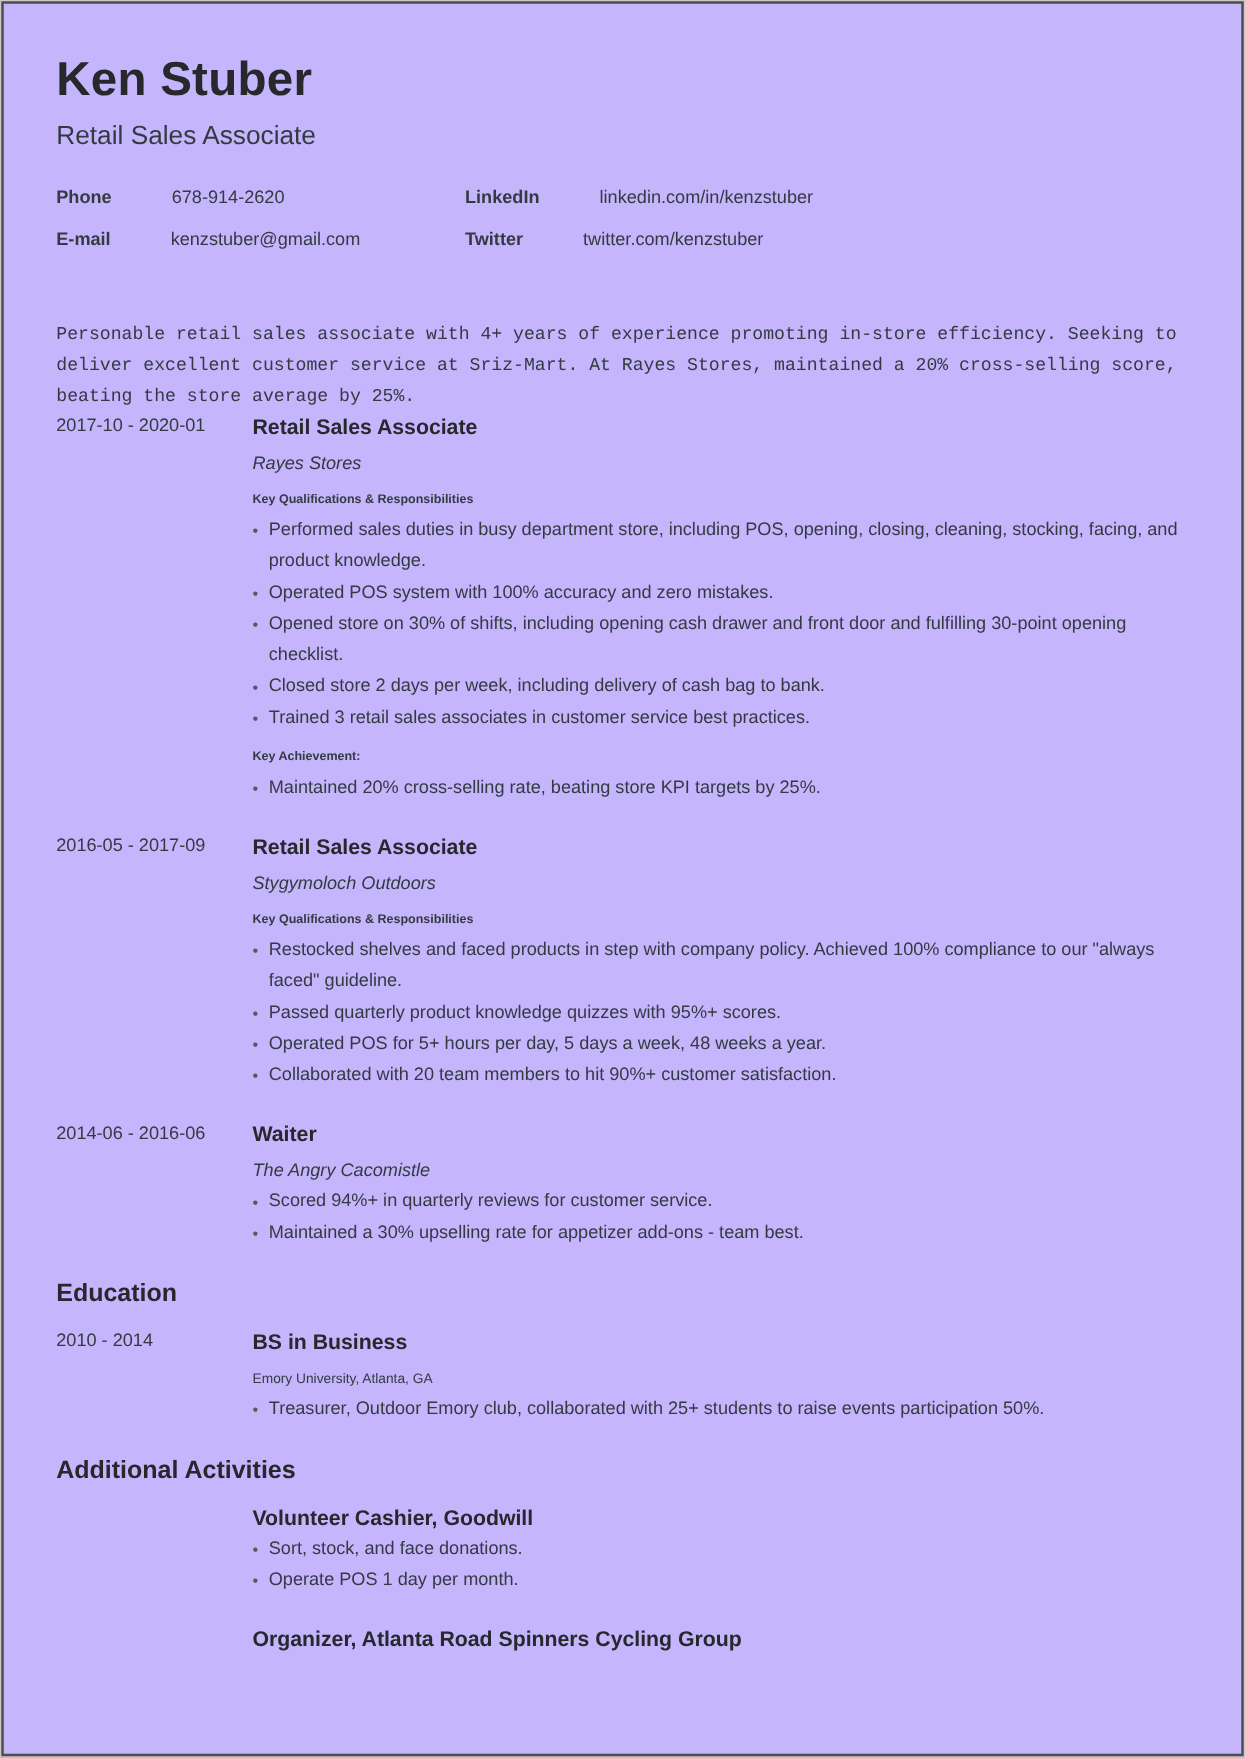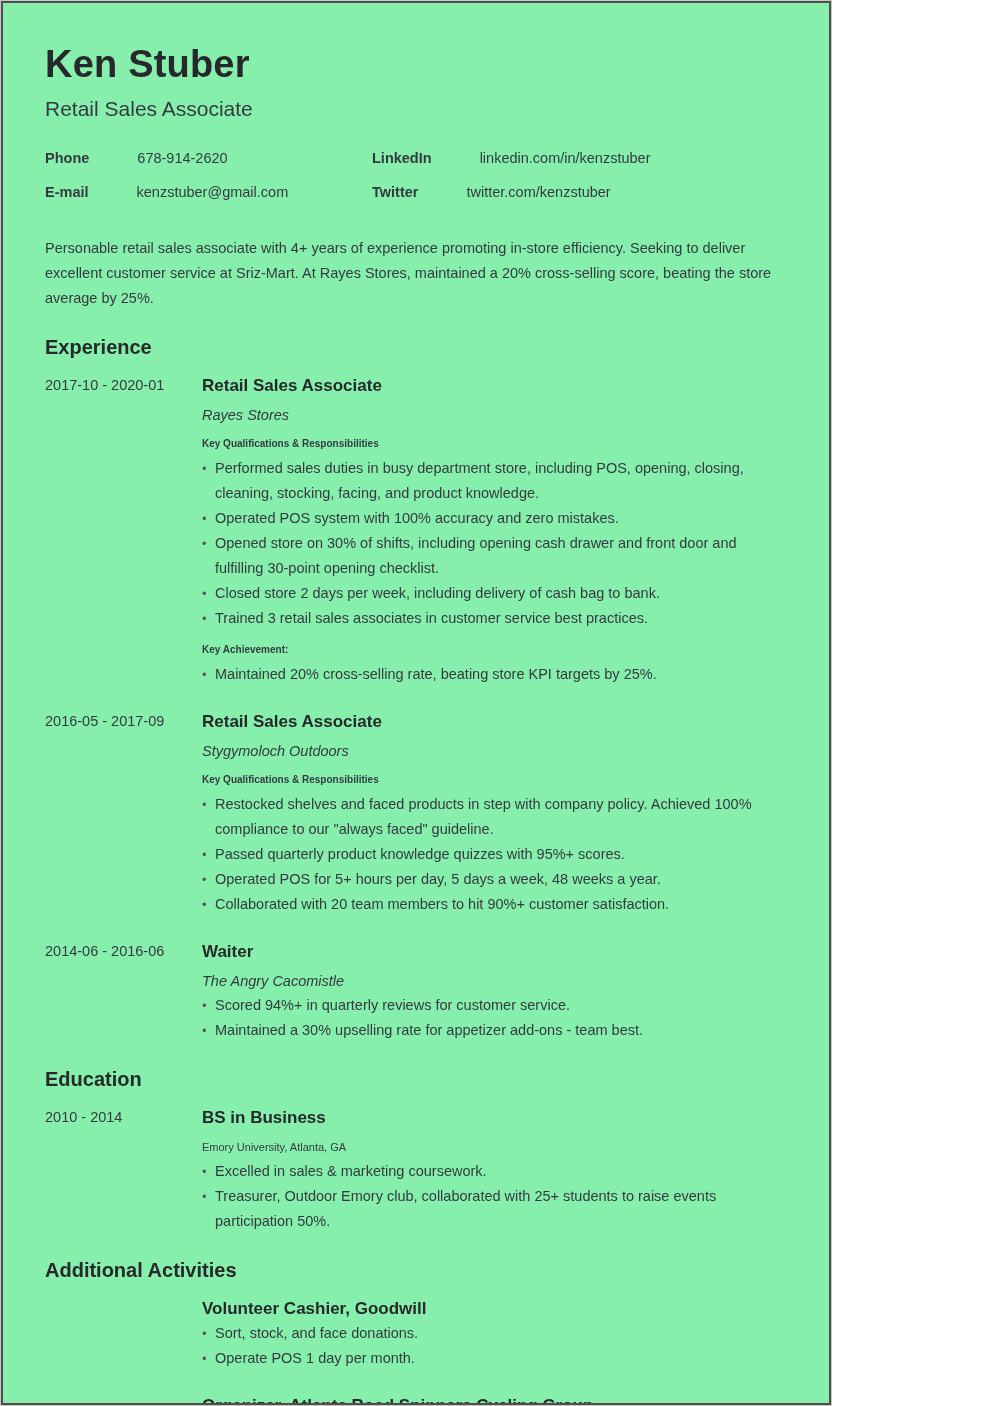--- a/index.html
+++ b/index.html
@@ -3,28 +3,28 @@
 <meta charset="utf-8">
 <style>
   * { box-sizing: border-box; margin: 0; padding: 0; }
   html, body { width: 996px; height: 1406px; background: #ffffff; }
   body {
     font-family: "Liberation Sans", sans-serif;
     color: #343a40;
     position: relative;
   }
   .page {
-    width: 832px;
+    width: 996px;
     height: 1406px;
     border: 3px solid #4e4e4e;
     outline: 1px solid #c9c9c9;
     outline-offset: -1px;
     padding: 40px 42px 30px 42px;
     overflow: hidden;
-    background: #86efac;
+    background: #c4b5fd;
   }
   .name {
     font-size: 38px;
     font-weight: bold;
     letter-spacing: 0.2px;
     color: #26282b;
     line-height: 1.15;
   }
   .job-title {
     font-size: 21px;
@@ -36,24 +36,25 @@
     margin-top: 29px;
     display: grid;
     grid-template-columns: 327px 1fr;
     row-gap: 18px;
     font-size: 14.5px;
   }
   .contact-cell { display: flex; align-items: baseline; gap: 39px; }
   .contact-label { font-weight: bold; margin-right: 9px; white-space: nowrap; }
   .contact-value { color: #343a40; }
   .summary {
-    margin-top: 36px;
+    margin-top: 56px;
     font-size: 14.5px;
     line-height: 25px;
     color: #343a40;
+    font-family: Liberation Mono, monospace;
   }
   .section-heading {
     font-size: 20px;
     font-weight: bold;
     color: #26282b;
     margin-top: 25px;
     margin-bottom: 16px;
   }
   .entry {
     display: grid;
@@ -143,21 +144,20 @@
       <div class="contact-cell">
         <span class="contact-label">Twitter</span>
         <span class="contact-value">twitter.com/kenzstuber</span>
       </div>
     </div>
   </div>
 
   <p class="summary">Personable retail sales associate with 4+ years of experience promoting in-store efficiency. Seeking to deliver excellent customer service at Sriz-Mart. At Rayes Stores, maintained a 20% cross-selling score, beating the store average by 25%.</p>
 
   <div>
-    <div class="section-heading">Experience</div>
 
     <div class="entry">
       <div class="entry-dates">2017-10 - 2020-01</div>
       <div class="entry-body">
         <div class="entry-title">Retail Sales Associate</div>
         <div class="entry-company">Rayes Stores</div>
         <div class="entry-subheading">Key Qualifications &amp; Responsibilities</div>
         <ul class="bullets">
           <li>Performed sales duties in busy department store, including POS, opening, closing, cleaning, stocking, facing, and product knowledge.</li>
           <li>Operated POS system with 100% accuracy and zero mistakes.</li>
@@ -203,21 +203,20 @@
 
   <div>
     <div class="section-heading">Education</div>
     <div class="entry">
       <div class="entry-dates">2010 - 2014</div>
       <div class="entry-body">
         <div class="entry-title">BS in Business</div>
         <div class="entry-school">Emory University, Atlanta, GA</div>
         <div class="spacer-sm"></div>
         <ul class="bullets">
-          <li>Excelled in sales &amp; marketing coursework.</li>
           <li>Treasurer, Outdoor Emory club, collaborated with 25+ students to raise events participation 50%.</li>
         </ul>
       </div>
     </div>
   </div>
 
   <div>
     <div class="section-heading">Additional Activities</div>
 
     <div class="entry activity-entry">

